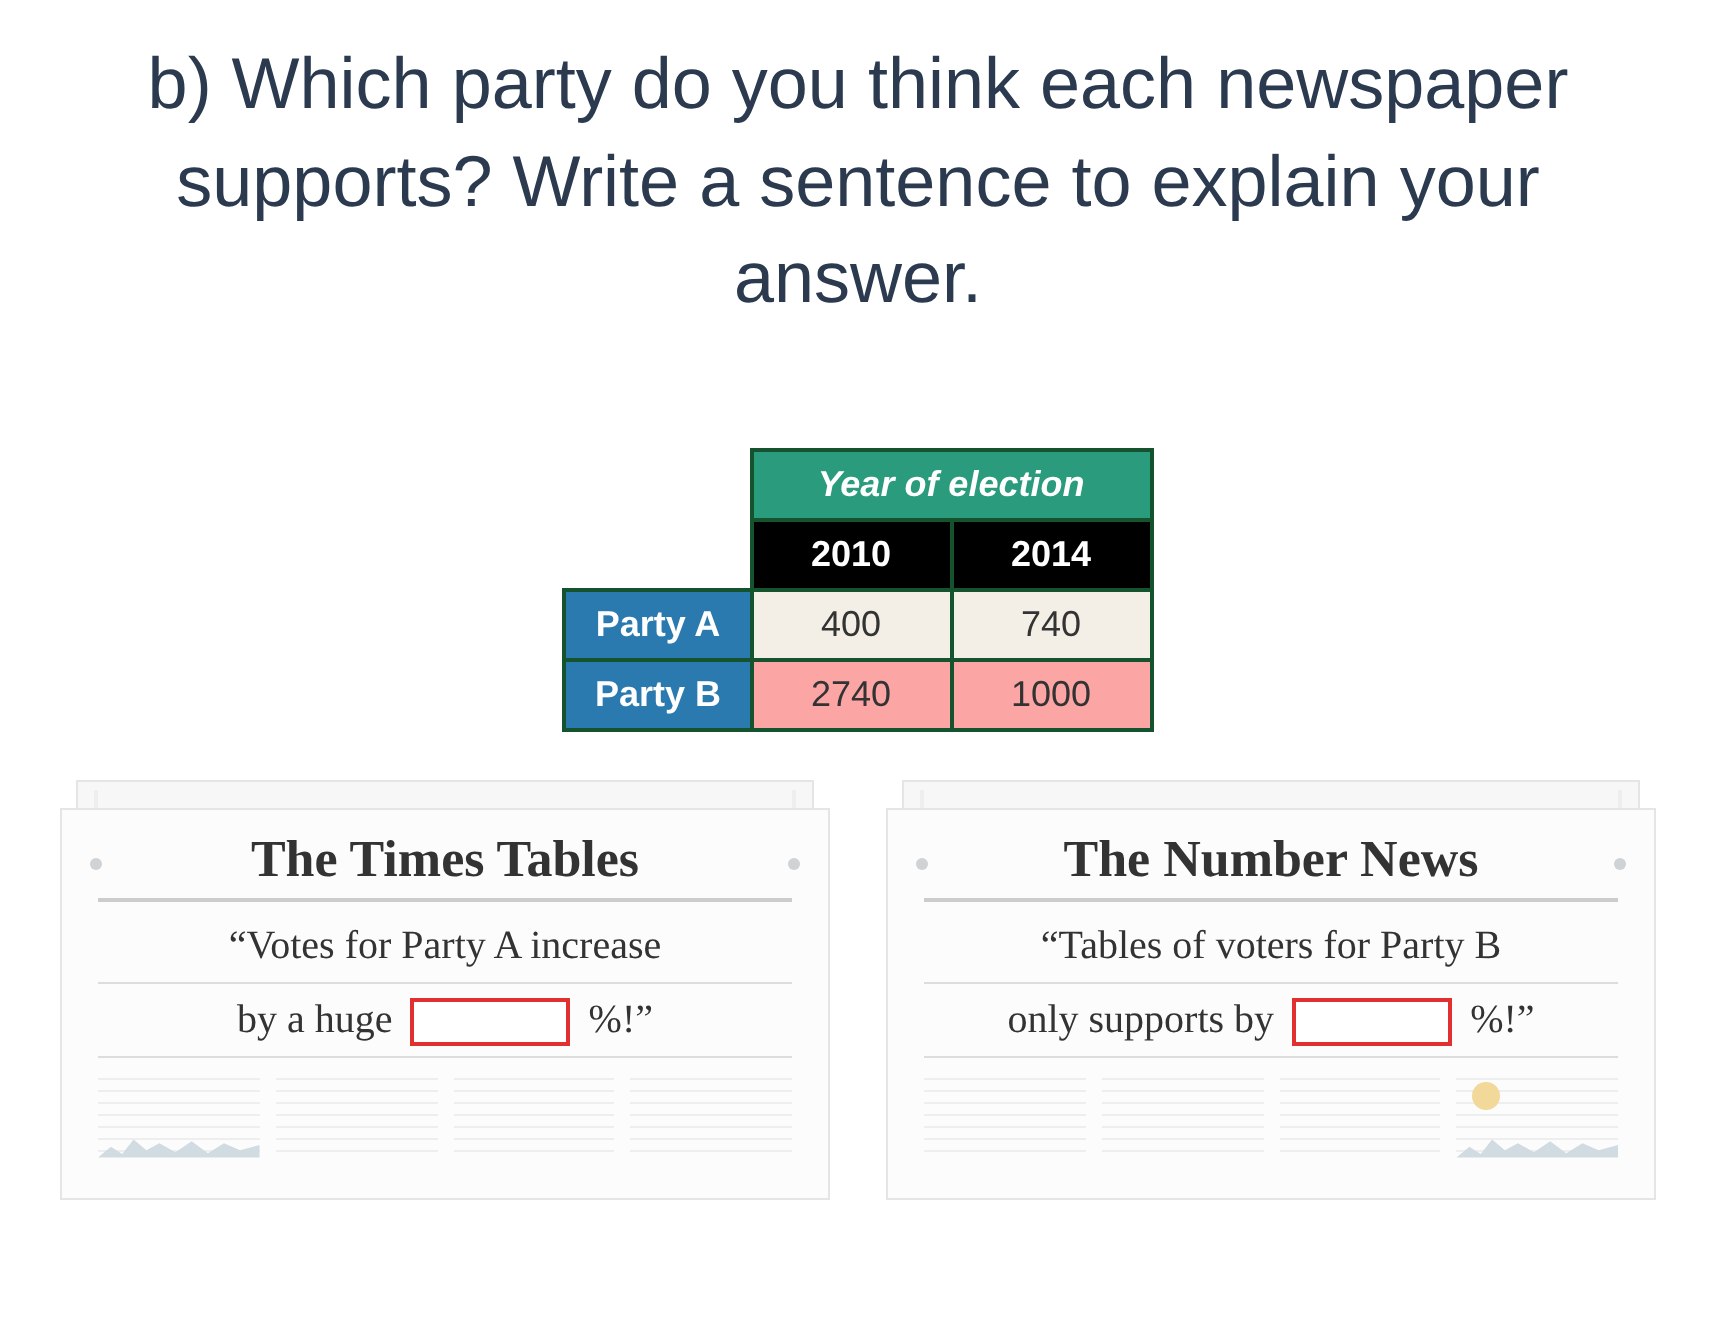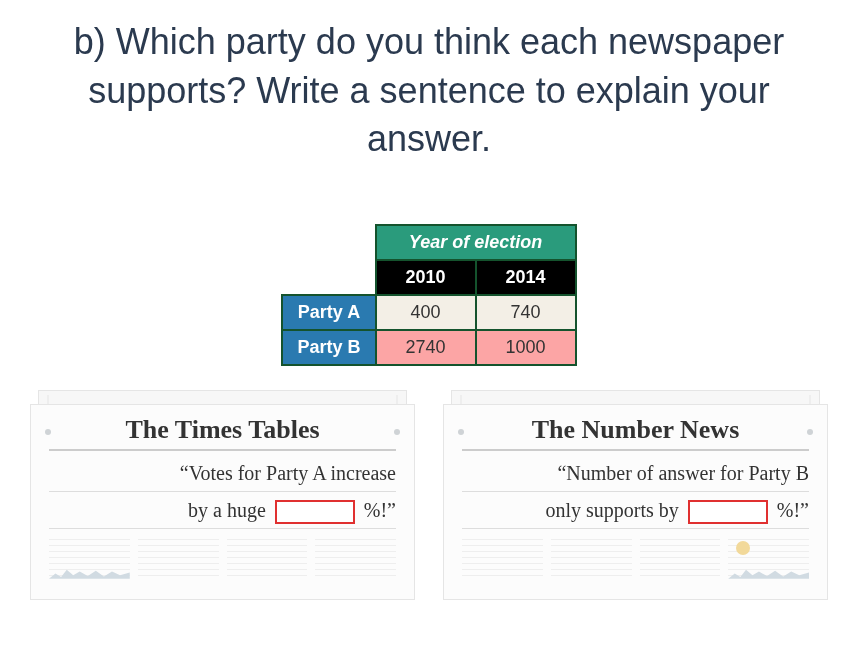--- a/index.html
+++ b/index.html
@@ -116,21 +116,20 @@
   .paper-title::after { right:-4px; }
   .headline {
     font-size: 20px;
     text-align: center;
     line-height: 1.6;
     padding-top: 4px;
   }
   .headline-line {
     border-bottom: 1px solid #ddd;
     padding: 2px 0;
-    text-align: right;
   }
   .blank {
     display: inline-block;
     width: 80px;
     height: 24px;
     border: 2px solid #e03030;
     vertical-align: middle;
     margin: 0 4px;
     background: #fff;
   }
@@ -213,21 +212,21 @@
         <div class="col"></div>
       </div>
     </div>
   </div>
 
   <div class="paper">
     <div class="page-behind"></div>
     <div class="page-front">
       <div class="paper-title">The Number News</div>
       <div class="headline">
-        <div class="headline-line">“Number of answer for Party B</div>
+        <div class="headline-line">“Tables of voters for Party B</div>
         <div class="headline-line">
           <span>only supports by</span>
           <span class="blank"></span>
           <span>%!”</span>
         </div>
       </div>
       <div class="columns">
         <div class="col"></div>
         <div class="col"></div>
         <div class="col"></div>

